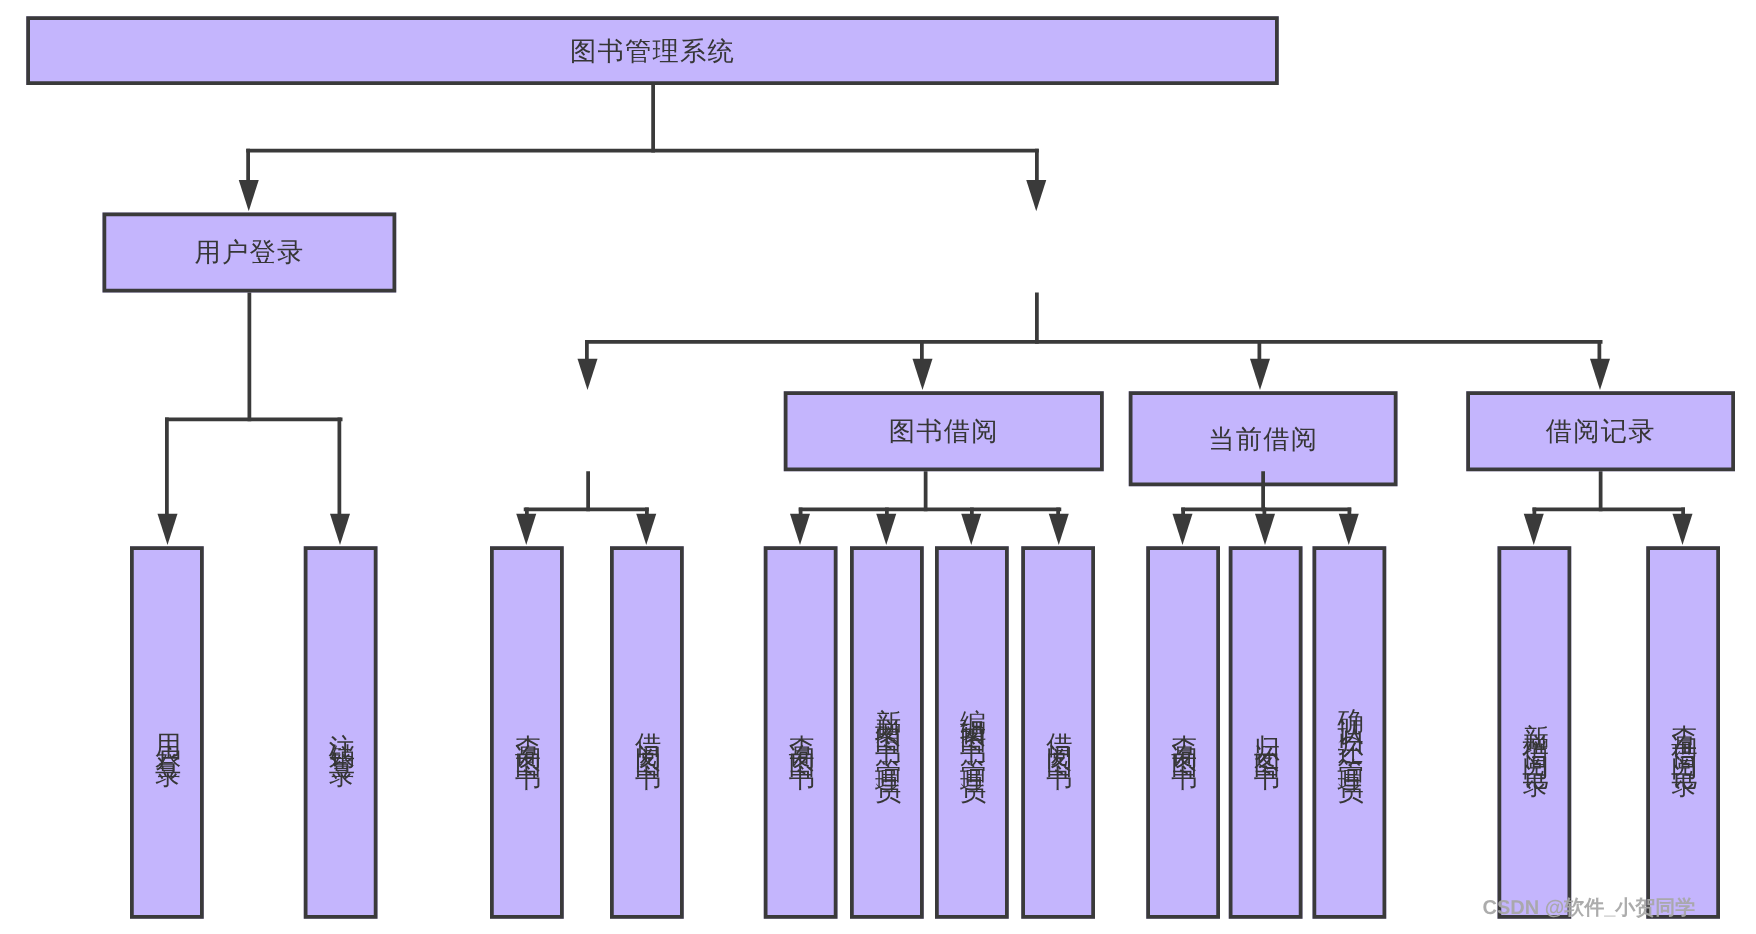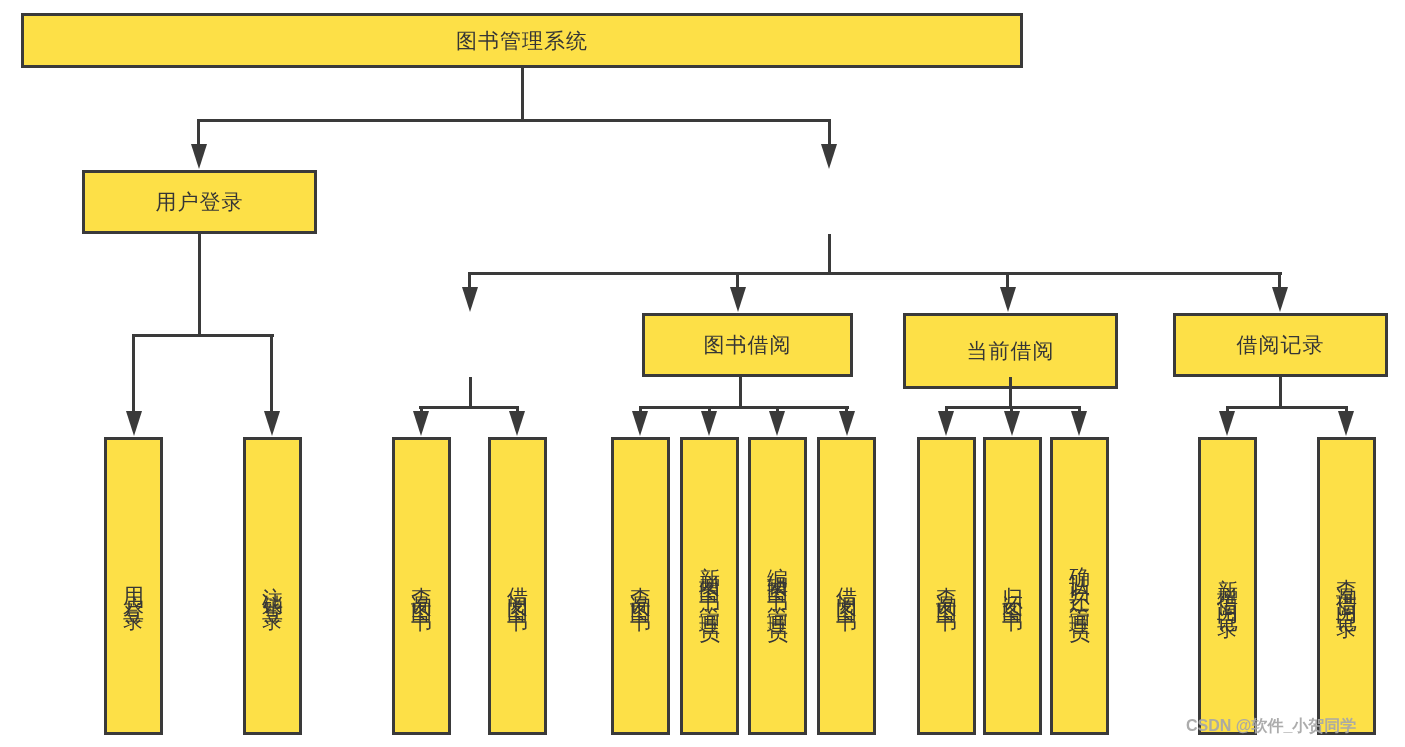--- a/index.html
+++ b/index.html
@@ -11,21 +11,21 @@
     position:relative;
     width:1405px;height:747px;
     background:#ffffff;
     font-family:"Liberation Sans",sans-serif;
     overflow:hidden;
   }
   .box{
     position:absolute;
     box-sizing:border-box;
     border:3px solid var(--line);
-    background:#fde047;
+    background:#c4b5fd;
     display:flex;align-items:center;justify-content:center;
     color:var(--text);
   }
   .hbox{font-size:21px;letter-spacing:1px;}
   .vbox{
     writing-mode:vertical-rl;
     text-orientation:mixed;
     font-size:21px;
     letter-spacing:8px;
     line-height:1.15;
@@ -78,21 +78,21 @@
   <div class="line" style="left:468px;top:272px;width:814px;height:3px"></div>
   <div class="line" style="left:468px;top:272px;width:3px;height:18px"></div>
   <div class="ah" style="left:462px;top:287px"></div>
   <div class="line" style="left:736px;top:272px;width:3px;height:18px"></div>
   <div class="ah" style="left:730px;top:287px"></div>
   <div class="line" style="left:1006px;top:272px;width:3px;height:18px"></div>
   <div class="ah" style="left:1000px;top:287px"></div>
   <div class="line" style="left:1278px;top:272px;width:3px;height:18px"></div>
   <div class="ah" style="left:1272px;top:287px"></div>
 
-  <div class="box hbox" style="left:642px;top:313px;width:211px;height:64px">
+  <div class="box hbox" style="left:627px;top:313px;width:256px;height:64px">
     <span>图书借阅</span>
   </div>
   <div class="box hbox" style="left:903px;top:313px;width:215px;height:76px">
     <span>当前借阅</span>
   </div>
   <div class="box hbox" style="left:1173px;top:313px;width:215px;height:64px">
     <span>借阅记录</span>
   </div>
 
   <div class="line" style="left:469px;top:377px;width:3px;height:32px"></div>

